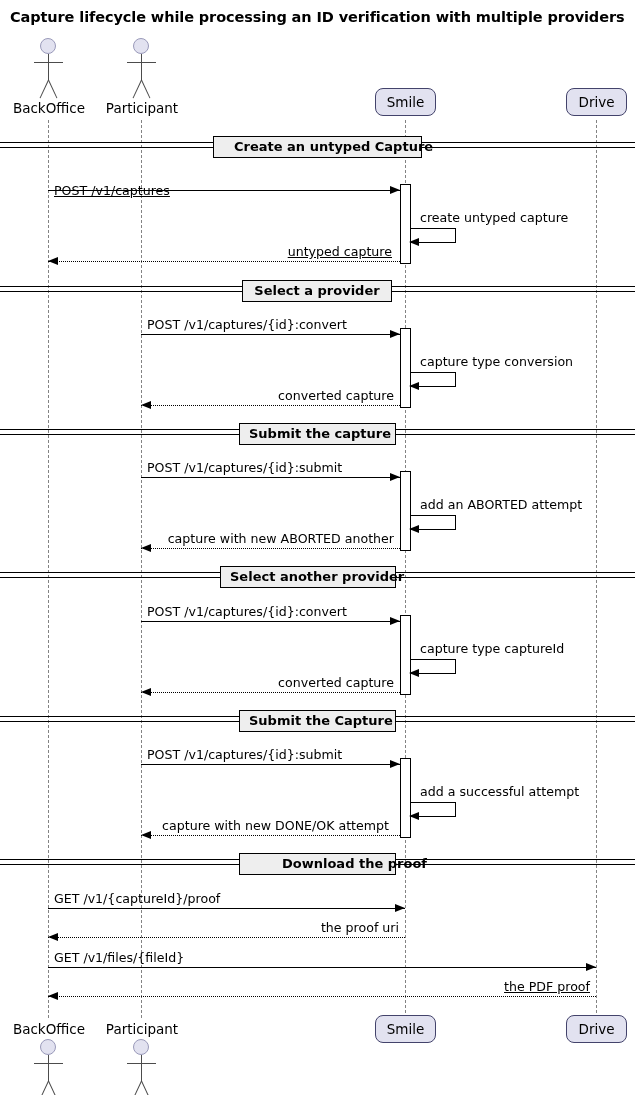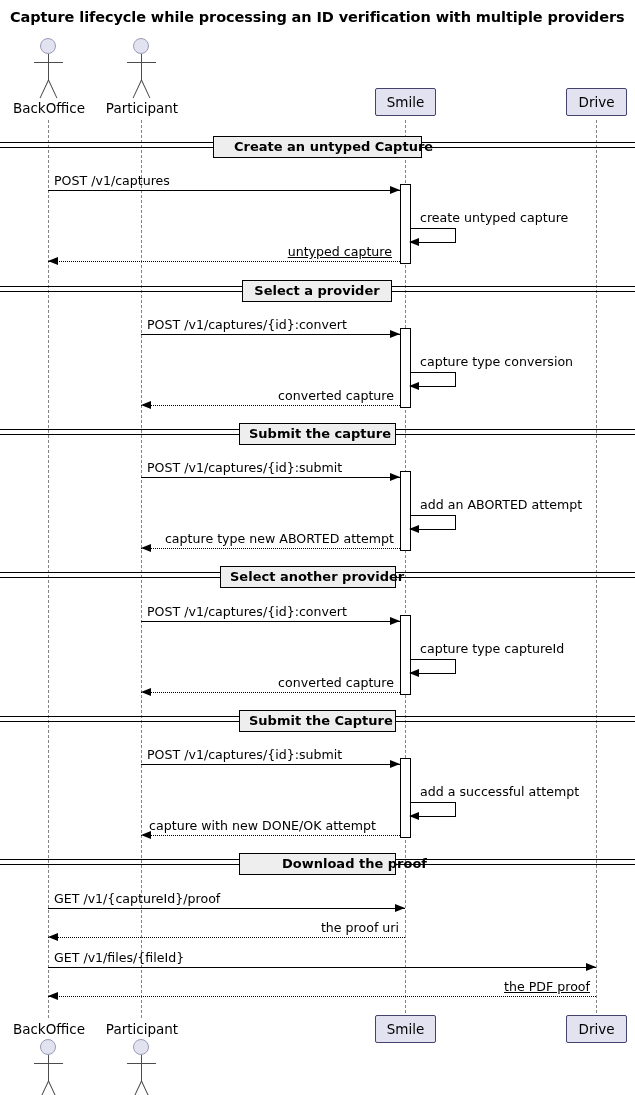--- a/index.html
+++ b/index.html
@@ -85,21 +85,21 @@
     width: 110px;
     text-align: center;
     font-size: 13.5px;
     white-space: nowrap;
   }
   
   .pbox {
     position: absolute;
     background: #E2E2F0;
     border: 1px solid #43436B;
-    border-radius: 2px;
+    border-radius: 8px;
     font-size: 13.5px;
     text-align: center;
     line-height: 26px;
     height: 28px;
     box-sizing: border-box;
     white-space: nowrap;
   }
   
   .divider-lines {
     position: absolute;
@@ -252,21 +252,21 @@
       <div class="divider-lines" style="top: 572px;"></div>
       <div class="divider-label" style="width: 176px; left: 220px; top: 566px;">Select another provider</div>
       <div class="divider-lines" style="top: 716px;"></div>
       <div class="divider-label" style="width: 157px; left: 239px; top: 710px;">Submit the Capture</div>
       <div class="divider-lines" style="top: 859px;"></div>
       <div class="divider-label" style="width: 157px; left: 239px; top: 853px; padding-left: 42px;">Download the proof</div>
     </div>
   <div id="layer-messages">
       <div class="msg-line solid" style="left: 48px; top: 190px; width: 352px;"></div>
       <div class="arrowhead right" style="top: 186px; left: 390px;"></div>
-      <div class="msg-label" style="top: 173px; left: 54px;">POST /v1/captures</div>
+      <div class="msg-label" style="top: 183px; left: 54px; text-decoration: underline;">POST /v1/captures</div>
       <div class="selfloop" style="left: 411px; top: 228px;"></div>
       <div class="arrowhead left" style="left: 409px; top: 238px;"></div>
       <div class="msg-label" style="left: 420px; top: 210px;">create untyped capture</div>
       <div class="msg-line dotted" style="left: 48px; top: 261px; width: 352px;"></div>
       <div class="arrowhead left" style="top: 257px; left: 48px;"></div>
       <div class="msg-label" style="top: 244px; left: auto; right: 243px; text-decoration: underline;">untyped capture</div>
       <div class="msg-line solid" style="left: 141px; top: 334px; width: 259px;"></div>
       <div class="arrowhead right" style="top: 330px; left: 390px;"></div>
       <div class="msg-label" style="top: 317px; left: 147px;">POST /v1/captures/{id}:convert</div>
       <div class="selfloop" style="left: 411px; top: 372px;"></div>
@@ -276,39 +276,39 @@
       <div class="arrowhead left" style="top: 401px; left: 141px;"></div>
       <div class="msg-label" style="top: 388px; left: auto; right: 241px;">converted capture</div>
       <div class="msg-line solid" style="left: 141px; top: 477px; width: 259px;"></div>
       <div class="arrowhead right" style="top: 473px; left: 390px;"></div>
       <div class="msg-label" style="top: 460px; left: 147px;">POST /v1/captures/{id}:submit</div>
       <div class="selfloop" style="left: 411px; top: 515px;"></div>
       <div class="arrowhead left" style="left: 409px; top: 525px;"></div>
       <div class="msg-label" style="left: 420px; top: 497px;">add an ABORTED attempt</div>
       <div class="msg-line dotted" style="left: 141px; top: 548px; width: 259px;"></div>
       <div class="arrowhead left" style="top: 544px; left: 141px;"></div>
-      <div class="msg-label" style="top: 531px; left: auto; right: 241px;">capture type new ABORTED attempt</div>
+      <div class="msg-label" style="top: 531px; left: auto; right: 241px;">capture with new ABORTED another</div>
       <div class="msg-line solid" style="left: 141px; top: 621px; width: 259px;"></div>
       <div class="arrowhead right" style="top: 617px; left: 390px;"></div>
       <div class="msg-label" style="top: 604px; left: 147px;">POST /v1/captures/{id}:convert</div>
       <div class="selfloop" style="left: 411px; top: 659px;"></div>
       <div class="arrowhead left" style="left: 409px; top: 669px;"></div>
       <div class="msg-label" style="left: 420px; top: 641px;">capture type captureId</div>
       <div class="msg-line dotted" style="left: 141px; top: 692px; width: 259px;"></div>
       <div class="arrowhead left" style="top: 688px; left: 141px;"></div>
       <div class="msg-label" style="top: 675px; left: auto; right: 241px;">converted capture</div>
       <div class="msg-line solid" style="left: 141px; top: 764px; width: 259px;"></div>
       <div class="arrowhead right" style="top: 760px; left: 390px;"></div>
       <div class="msg-label" style="top: 747px; left: 147px;">POST /v1/captures/{id}:submit</div>
       <div class="selfloop" style="left: 411px; top: 802px;"></div>
       <div class="arrowhead left" style="left: 409px; top: 812px;"></div>
       <div class="msg-label" style="left: 420px; top: 784px;">add a successful attempt</div>
       <div class="msg-line dotted" style="left: 141px; top: 835px; width: 259px;"></div>
       <div class="arrowhead left" style="top: 831px; left: 141px;"></div>
-      <div class="msg-label" style="top: 818px; left: auto; right: 259px; margin-left: 28px;">capture with new DONE/OK attempt</div>
+      <div class="msg-label" style="top: 818px; left: auto; right: 246px; margin-left: 28px;">capture with new DONE/OK attempt</div>
       <div class="msg-line solid" style="left: 48px; top: 908px; width: 357px;"></div>
       <div class="arrowhead right" style="top: 904px; left: 395px;"></div>
       <div class="msg-label" style="top: 891px; left: 54px;">GET /v1/{captureId}/proof</div>
       <div class="msg-line dotted" style="left: 48px; top: 937px; width: 357px;"></div>
       <div class="arrowhead left" style="top: 933px; left: 48px;"></div>
       <div class="msg-label" style="top: 920px; left: auto; right: 236px;">the proof uri</div>
       <div class="msg-line solid" style="left: 48px; top: 967px; width: 548px;"></div>
       <div class="arrowhead right" style="top: 963px; left: 586px;"></div>
       <div class="msg-label" style="top: 950px; left: 54px;">GET /v1/files/{fileId}</div>
       <div class="msg-line dotted" style="left: 48px; top: 996px; width: 548px;"></div>

